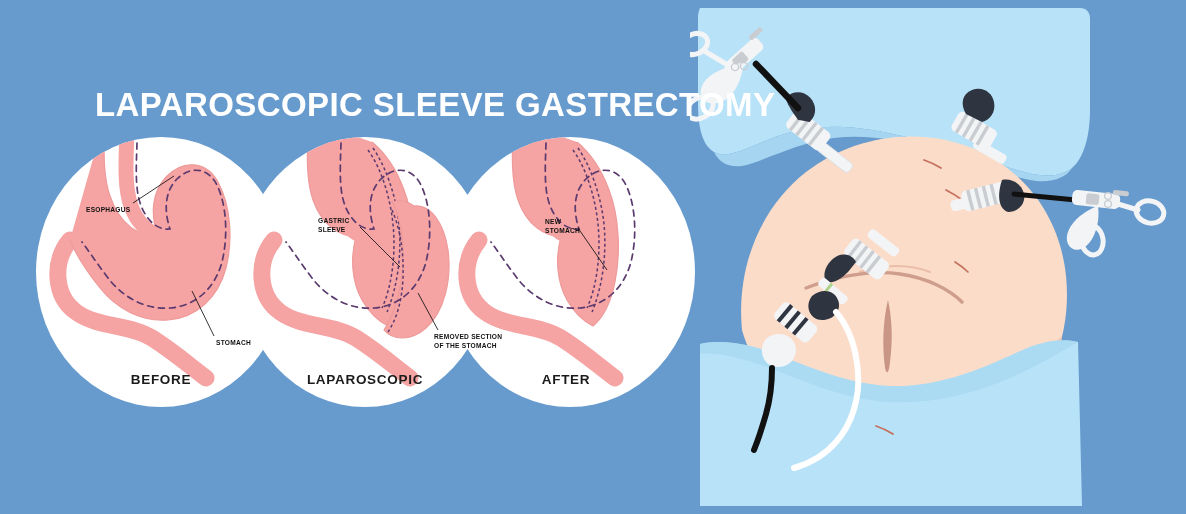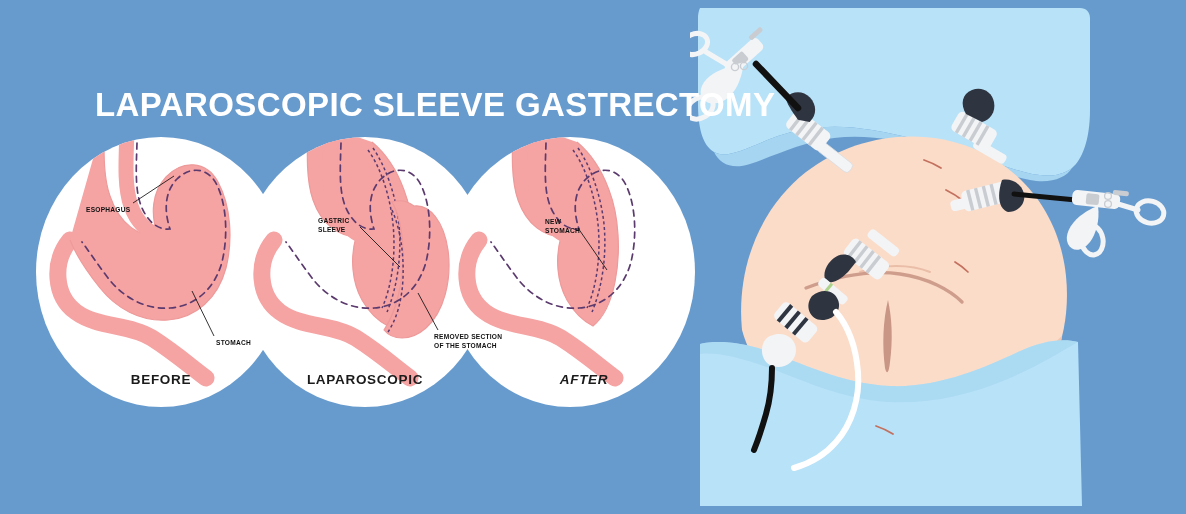--- a/index.html
+++ b/index.html
@@ -343,21 +343,21 @@
                C 824 456 808 464 794 468" stroke="#FFFFFF" stroke-width="6" fill="none" stroke-linecap="round"></path>
     </g>
 
   </g>
 </svg>
 
 <div class="ttl">LAPAROSCOPIC SLEEVE GASTRECTOMY</div>
 
 <div class="cap" style="left:111px;top:372px;width:100px;text-align:center;">BEFORE</div>
 <div class="cap" style="left:295px;top:372px;width:140px;">LAPAROSCOPIC</div>
-<div class="cap" style="left:544px;top:372px;width:80px;font-style:italic;">AFTER</div>
+<div class="cap" style="left:526px;top:372px;width:80px;">AFTER</div>
 
 <div class="lbl" style="left:86px;top:206px;">ESOPHAGUS</div>
 <div class="lbl" style="left:216px;top:339px;">STOMACH</div>
 
 <div class="lbl" style="left:318px;top:217px;">GASTRIC</div>
 <div class="lbl" style="left:318px;top:226px;">SLEEVE</div>
 
 <div class="lbl" style="left:434px;top:333px;">REMOVED SECTION</div>
 <div class="lbl" style="left:434px;top:342px;">OF THE STOMACH</div>
 

